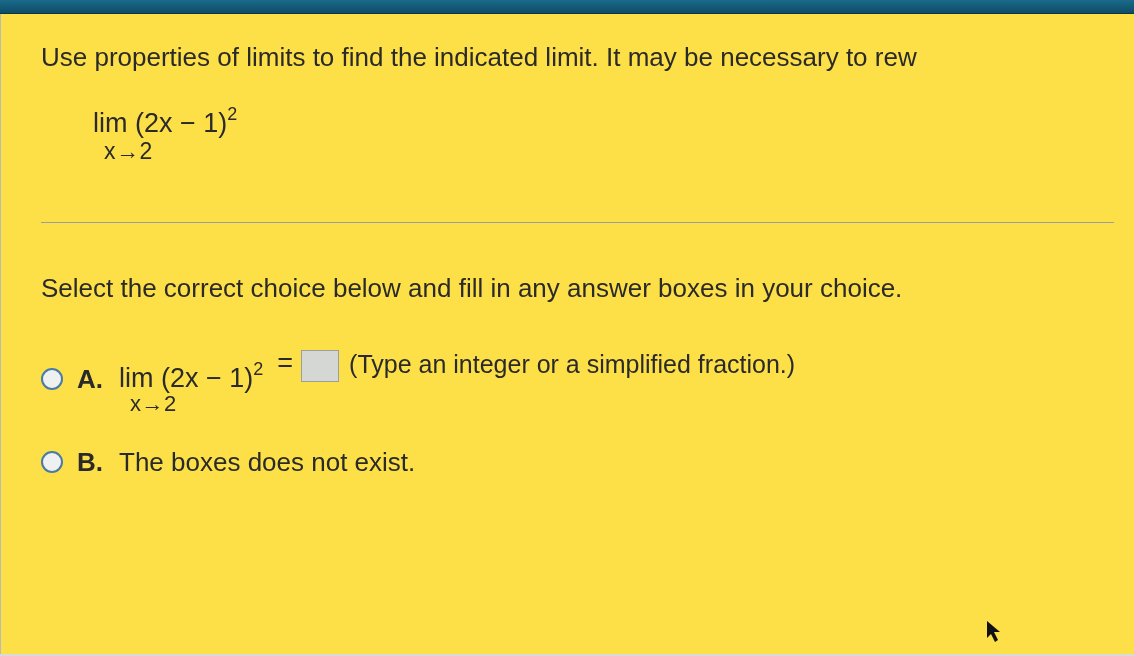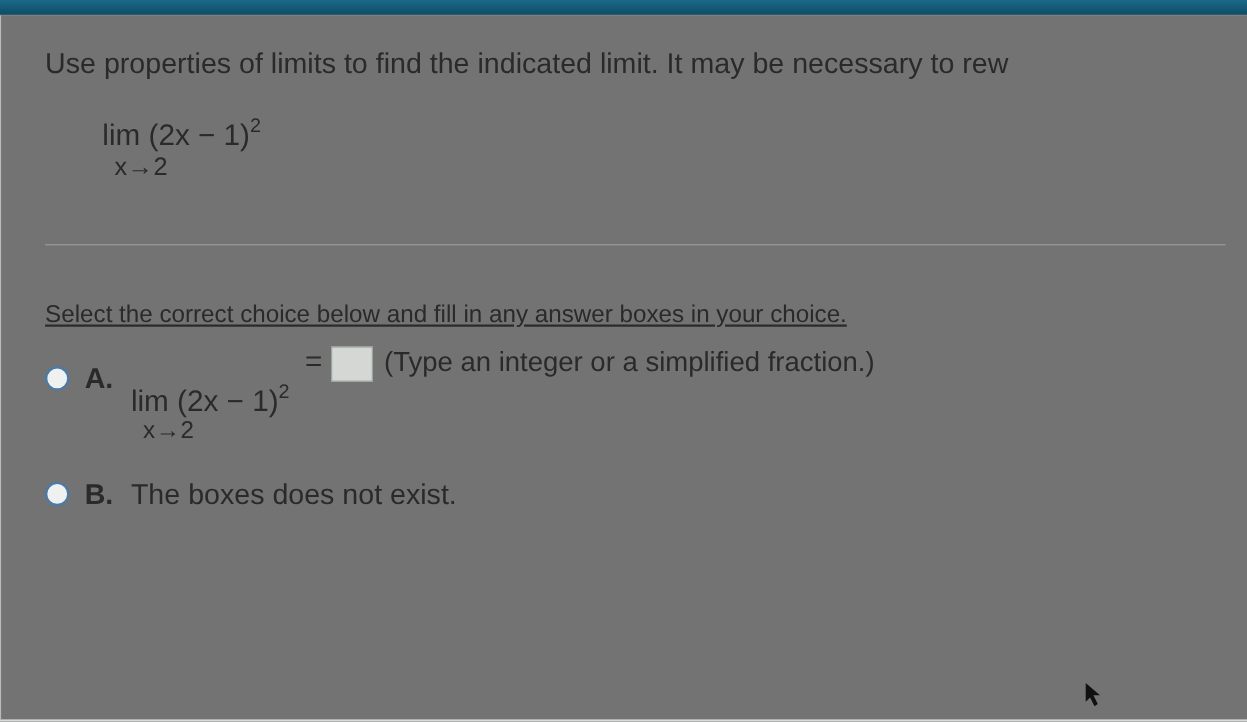--- a/index.html
+++ b/index.html
@@ -8,52 +8,51 @@
     font-family: Arial, Helvetica, sans-serif;
     background: #d8dbd9;
     position: relative;
   }
   .topbar {
     height: 14px;
     background: linear-gradient(#1a6a8a, #0e4d66);
     border-bottom: 1px solid #0a3547;
   }
   .page {
-    background: #737373;
+    background: #fde047;
     padding: 28px 0 40px 40px;
     min-height: 640px;
     border-left: 1px solid #b8bcb9;
     position: relative;
   }
   .question-text {
     font-size: 26px;
     color: #2a2a2a;
     margin-bottom: 34px;
     white-space: nowrap;
   }
   .limit-block {
     margin-left: 52px;
     font-size: 27px;
     color: #2a2a2a;
     line-height: 1.1;
     margin-bottom: 58px;
   }
-  .limit-top { display: block; margin-top: 22px; }
+  .limit-top { display: block; }
   .limit-sub { display: block; font-size: 23px; letter-spacing: 0.5px; margin-left: 11px; }
   .sup { font-size: 18px; vertical-align: super; position: relative; top: -2px; }
   .divider {
     border: none;
     border-top: 1px solid #9b9e9c;
     margin: 0 20px 50px 0;
   }
   .select-text {
-    font-size: 22px;
+    font-size: 26px;
     color: #2a2a2a;
-    margin-bottom: 28px;
-    text-decoration: underline;
+    margin-bottom: 58px;
   }
   .choice {
     display: flex;
     align-items: flex-start;
     margin-bottom: 30px;
     font-size: 26px;
     color: #2a2a2a;
   }
   .radio {
     width: 22px;

